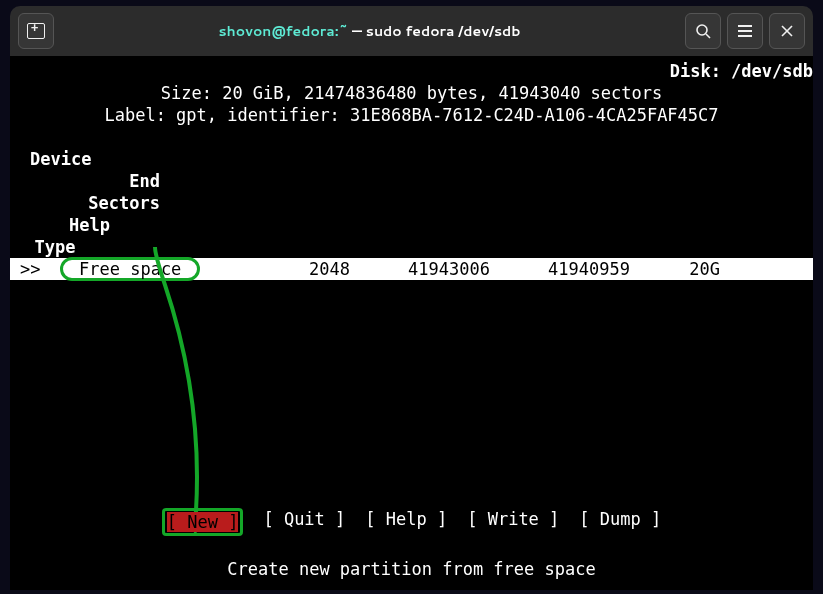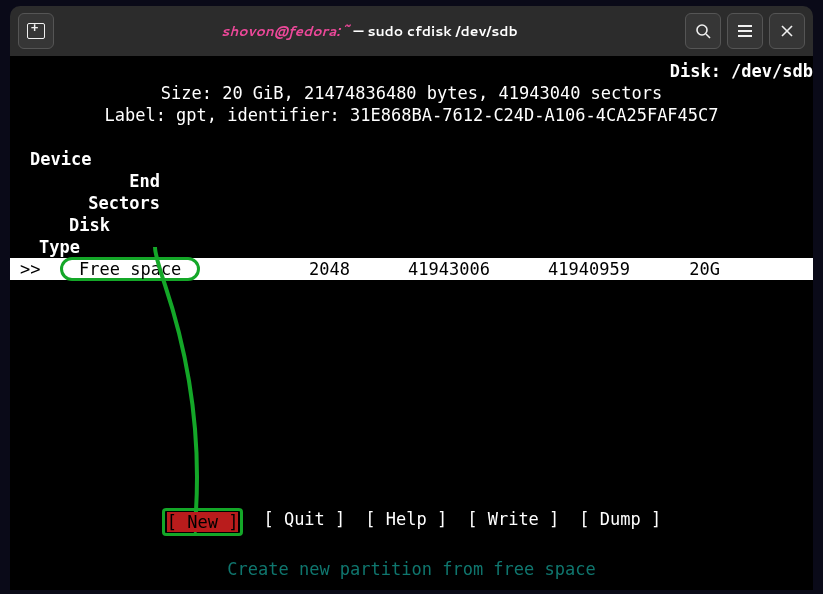--- a/index.html
+++ b/index.html
@@ -35,21 +35,21 @@
       cursor: pointer;
     }
     .tb-title {
       flex: 1;
       text-align: center;
       color: #ffffff;
       font-family: Cantarell, sans-serif;
       font-size: 14px;
       font-weight: bold;
     }
-    .tb-title .cwd { color: #ec4899; font-weight: bold; font-style: italic; }
+    .tb-title .cwd { color: #5eead4; font-weight: bold; }
     .tb-right { display: flex; gap: 6px; }
     .terminal {
       background: #000000;
       margin: 0 10px;
       height: 534px;
       padding: 4px 0 0 0;
       color: #ffffff;
       font-size: 17px;
       line-height: 22px;
       position: relative;
@@ -63,21 +63,21 @@
       margin-top: 22px;
       font-weight: bold;
       flex-direction: column;
     }
     .col-marker { width: 30px; }
     .col-device { width: 160px; text-align: left; padding-left: 10px;}
     .col-start { width: 140px; text-align: right; }
     .col-end { width: 140px; text-align: right; }
     .col-sectors { width: 140px; text-align: right; }
     .col-size { width: 90px; text-align: right; }
-    .col-type { width: 60px; text-align: right; padding-left: 10px;}
+    .col-type { width: 60px; text-align: center; padding-left: 10px;}
     .row-selected {
       background: #ffffff;
       color: #000000;
       display: flex;
       padding: 0 10px;
       height: 22px;
       align-items: center;
     }
     .row-selected .col-marker { font-weight: normal; }
     .freespace-box {
@@ -112,42 +112,42 @@
       border-radius: 4px;
       padding: 0 2px;
       display: inline-block;
     }
     .hint {
       position: absolute;
       bottom: 10px;
       left: 0;
       right: 0;
       text-align: center;
-      color: #0f766e;
+      color: #ffffff;
     }
     .arrow-svg {
       position: absolute;
       left: 95px;
       top: 189px;
       pointer-events: none;
     }
     .hamburger-lines { display:flex; flex-direction:column; gap:3px; }
     .hamburger-lines span { display:block; width:14px; height:2px; background:#f0f0f0; }
     .newtab-icon { position: relative; width:18px; height:16px; border:1.5px solid #f0f0f0; border-radius:2px; }
     .newtab-icon::before { content:"+"; position:absolute; top:-3px; left:3px; font-size:12px; color:#f0f0f0; font-weight:bold;}
   </style>
 </head>
 <body>
 
 <div class="titlebar">
   <div class="tb-btn">
     <div class="newtab-icon"></div>
   </div>
   <div class="tb-title">
-    <span class="cwd">shovon@fedora:~</span><span> — </span><span>sudo cfdisk /dev/sdb</span>
+    <span class="cwd">shovon@fedora:~</span><span> — </span><span>sudo fedora /dev/sdb</span>
   </div>
   <div class="tb-right">
     <div class="tb-btn">
       <svg width="16" height="16" viewBox="0 0 16 16">
           <circle cx="7" cy="7" r="5" stroke="#f0f0f0" stroke-width="1.6" fill="none"></circle>
           <line x1="11" y1="11" x2="15" y2="15" stroke="#f0f0f0" stroke-width="1.6"></line>
         </svg>
     </div>
     <div class="tb-btn">
       <div class="hamburger-lines">
@@ -171,21 +171,21 @@
     <span>Disk: </span><span>/dev/sdb</span>
   </div>
   <div class="center">Size: 20 GiB, 21474836480 bytes, 41943040 sectors</div>
   <div class="center">Label: gpt, identifier: 31E868BA-7612-C24D-A106-4CA25FAF45C7</div>
 
   <div class="table-head">
     <div class="col-marker"></div>
     <div class="col-device">Device</div>
     <div class="col-end">End</div>
     <div class="col-sectors">Sectors</div>
-    <div class="col-size">Disk</div>
+    <div class="col-size">Help</div>
     <div class="col-type">Type</div>
   </div>
 
   <div class="row-selected">
     <div class="col-marker">&gt;&gt;</div>
     <div class="col-device">
       <span class="freespace-box">Free space</span>
     </div>
     <div class="col-start">2048</div>
     <div class="col-end">41943006</div>

